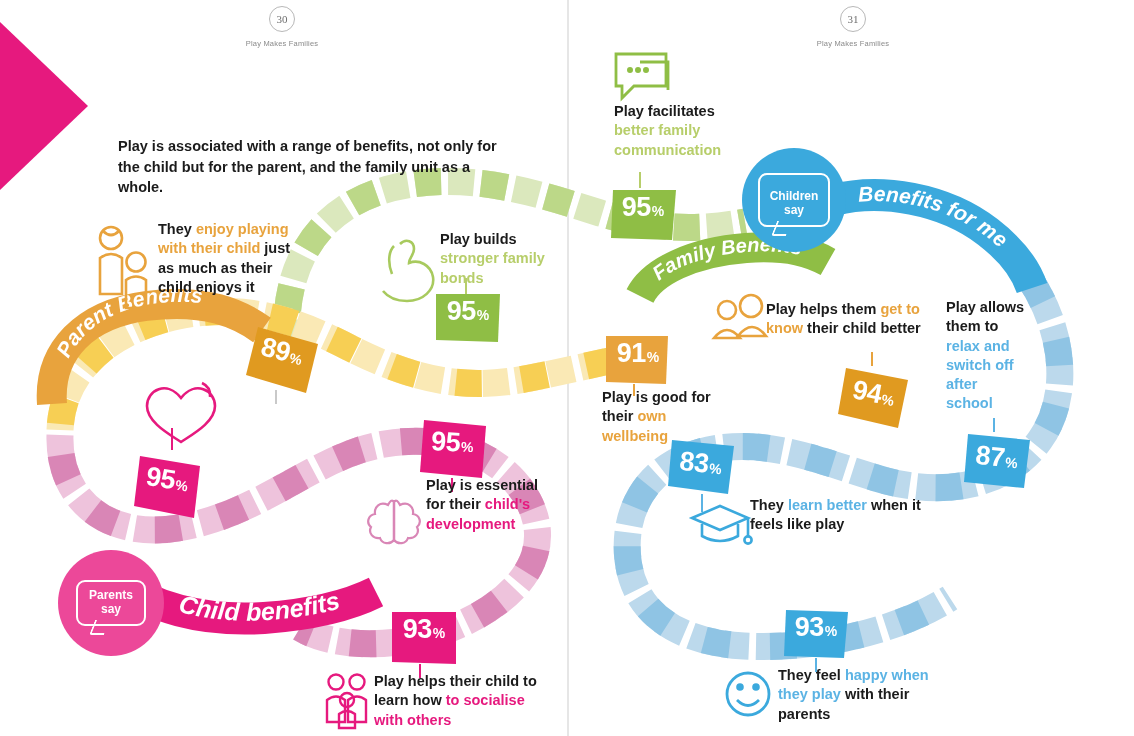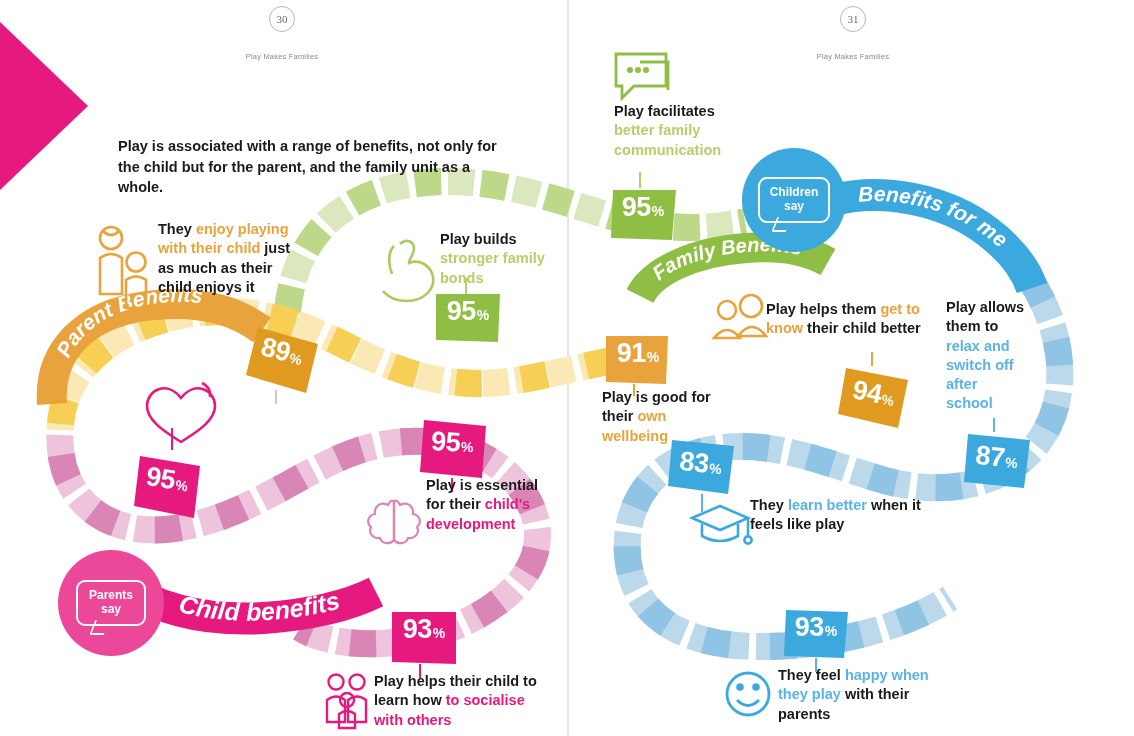--- a/index.html
+++ b/index.html
@@ -14,21 +14,21 @@
   svg.layer { position:absolute; top:0; left:0; width:1134px; height:736px; }
 
   
   .pagehdr { position:absolute; text-align:center; width:130px; }
   .pagehdr .circ {
     width:26px; height:26px; border-radius:50%;
     border:1px solid #b8b8b8; margin:0 auto;
     font-size:11px; color:#6e6e6e; line-height:24px;
     font-family:"Liberation Serif", serif;
   }
-  .pagehdr .cap { font-size:7.5px; color:#8a8a8a; margin-top:20px; letter-spacing:.2px; }
+  .pagehdr .cap { font-size:7.5px; color:#8a8a8a; margin-top:7px; letter-spacing:.2px; }
 
   
   .intro {
     position:absolute; left:118px; top:88px; width:400px;
     font-size:14.5px; font-weight:bold; color:#1b1b1b; line-height:1.42;margin-top:48px;
   }
 
   
   .cap-box { position:absolute; font-size:14.5px; font-weight:bold; line-height:1.33; color:#1b1b1b; }
   .cap-box .hl-or { color:#e8a33d; }
@@ -220,21 +220,21 @@
     <div>the child but for the parent, and the family unit as a whole.</div>
   </div>
 
   <div class="saycircle" style="left:58px; top:550px; width:106px; height:106px; background:#ec4899;">
     <div class="saybub" style="font-size:12px; padding:7px 11px 8px;">
       <span>Parents</span><br>
       <span>say</span>
     </div>
   </div>
   <div class="saycircle" style="left:742px; top:148px; width:104px; height:104px; background:#3ba9dd;">
-    <div class="saybub" style="font-size:12px; padding:7px 10px 8px;">
+    <div class="saybub" style="font-size:12px; padding:15px 10px 8px;">
       <span>Children</span><br>
       <span>say</span>
     </div>
   </div>
 
   <div class="pct" style="left:248px; top:338px; width:64px; height:44px; transform:rotate(14deg);">
     <span class="n">89</span>
       <span class="s">%</span>
   </div>
   <div class="pct" style="left:134px; top:466px; width:64px; height:44px; transform:rotate(9deg);">

